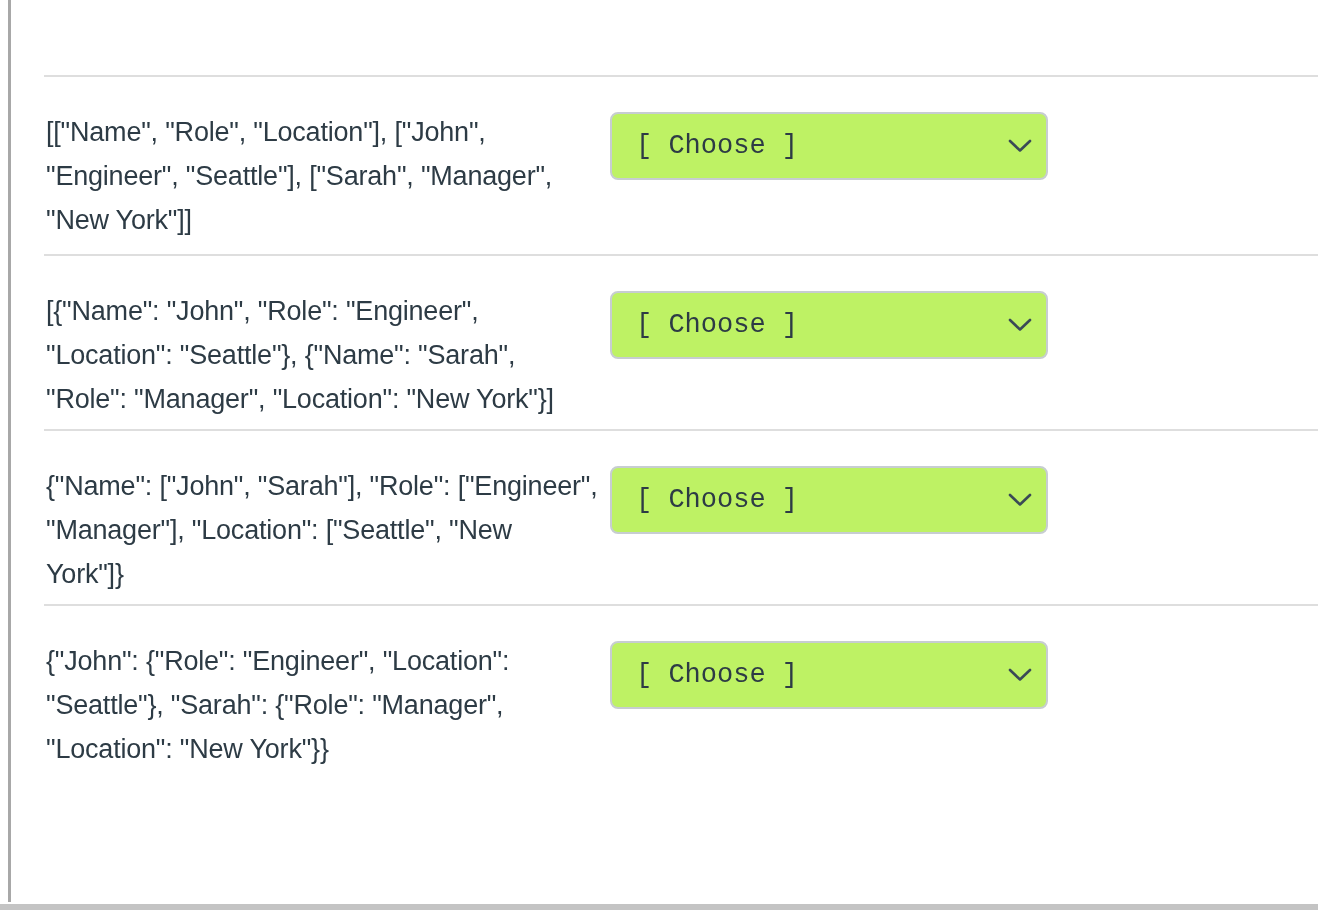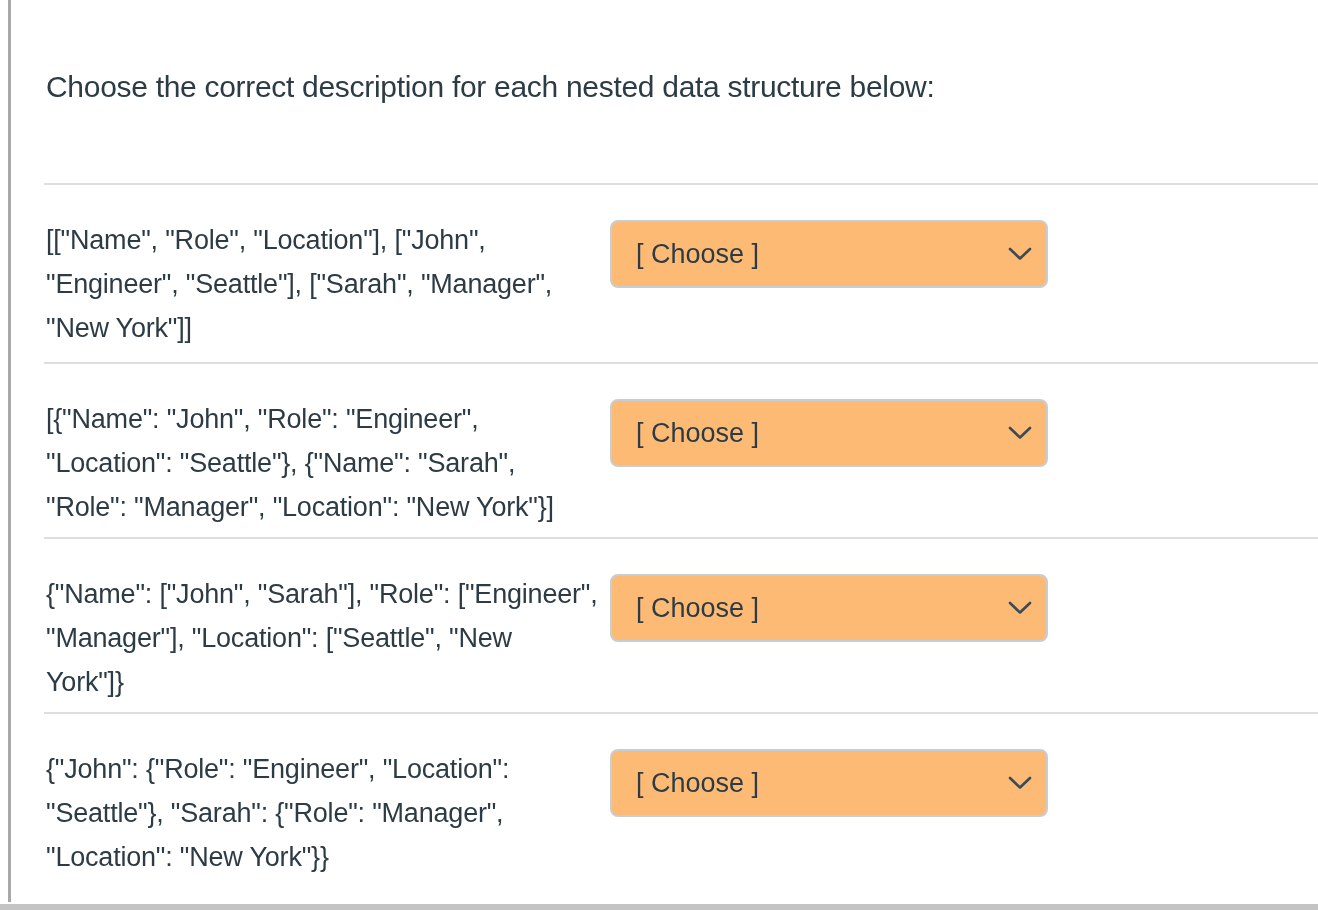--- a/index.html
+++ b/index.html
@@ -55,40 +55,39 @@
   .cell-select {
     margin-left: 0px;
     margin-top: 2px;
   }
   .choose-btn {
     display: flex;
     align-items: center;
     justify-content: space-between;
     width: 438px; height: 68px;
     box-sizing: border-box;
-    background: #fdba74;
+    background: #bef264;
     border: 2px solid #C7CDD1;
     border-radius: 8px;
     padding: 0 14px 0 24px;
-    font-family: Liberation Sans, sans-serif;
+    font-family: Liberation Mono, monospace;
     font-size: 27px;
     color: #2D3B45;
     cursor: pointer;
   }
   .chevron { flex: 0 0 auto; margin-left: 10px; }
 </style>
 </head>
 <body>
 
 <div class="left-rule"></div>
 <div class="bottom-bar"></div>
 
 <div class="content">
 
-  <h2 class="prompt">Choose the correct description for each nested data structure below:</h2>
 
   <div class="rows">
 
     <div class="match-row first">
       <div class="cell-text">[["Name", "Role", "Location"], ["John",
 "Engineer", "Seattle"], ["Sarah", "Manager",
 "New York"]]</div>
       <div class="cell-select">
         <button class="choose-btn" aria-haspopup="listbox">
           <span>[ Choose ]</span>

